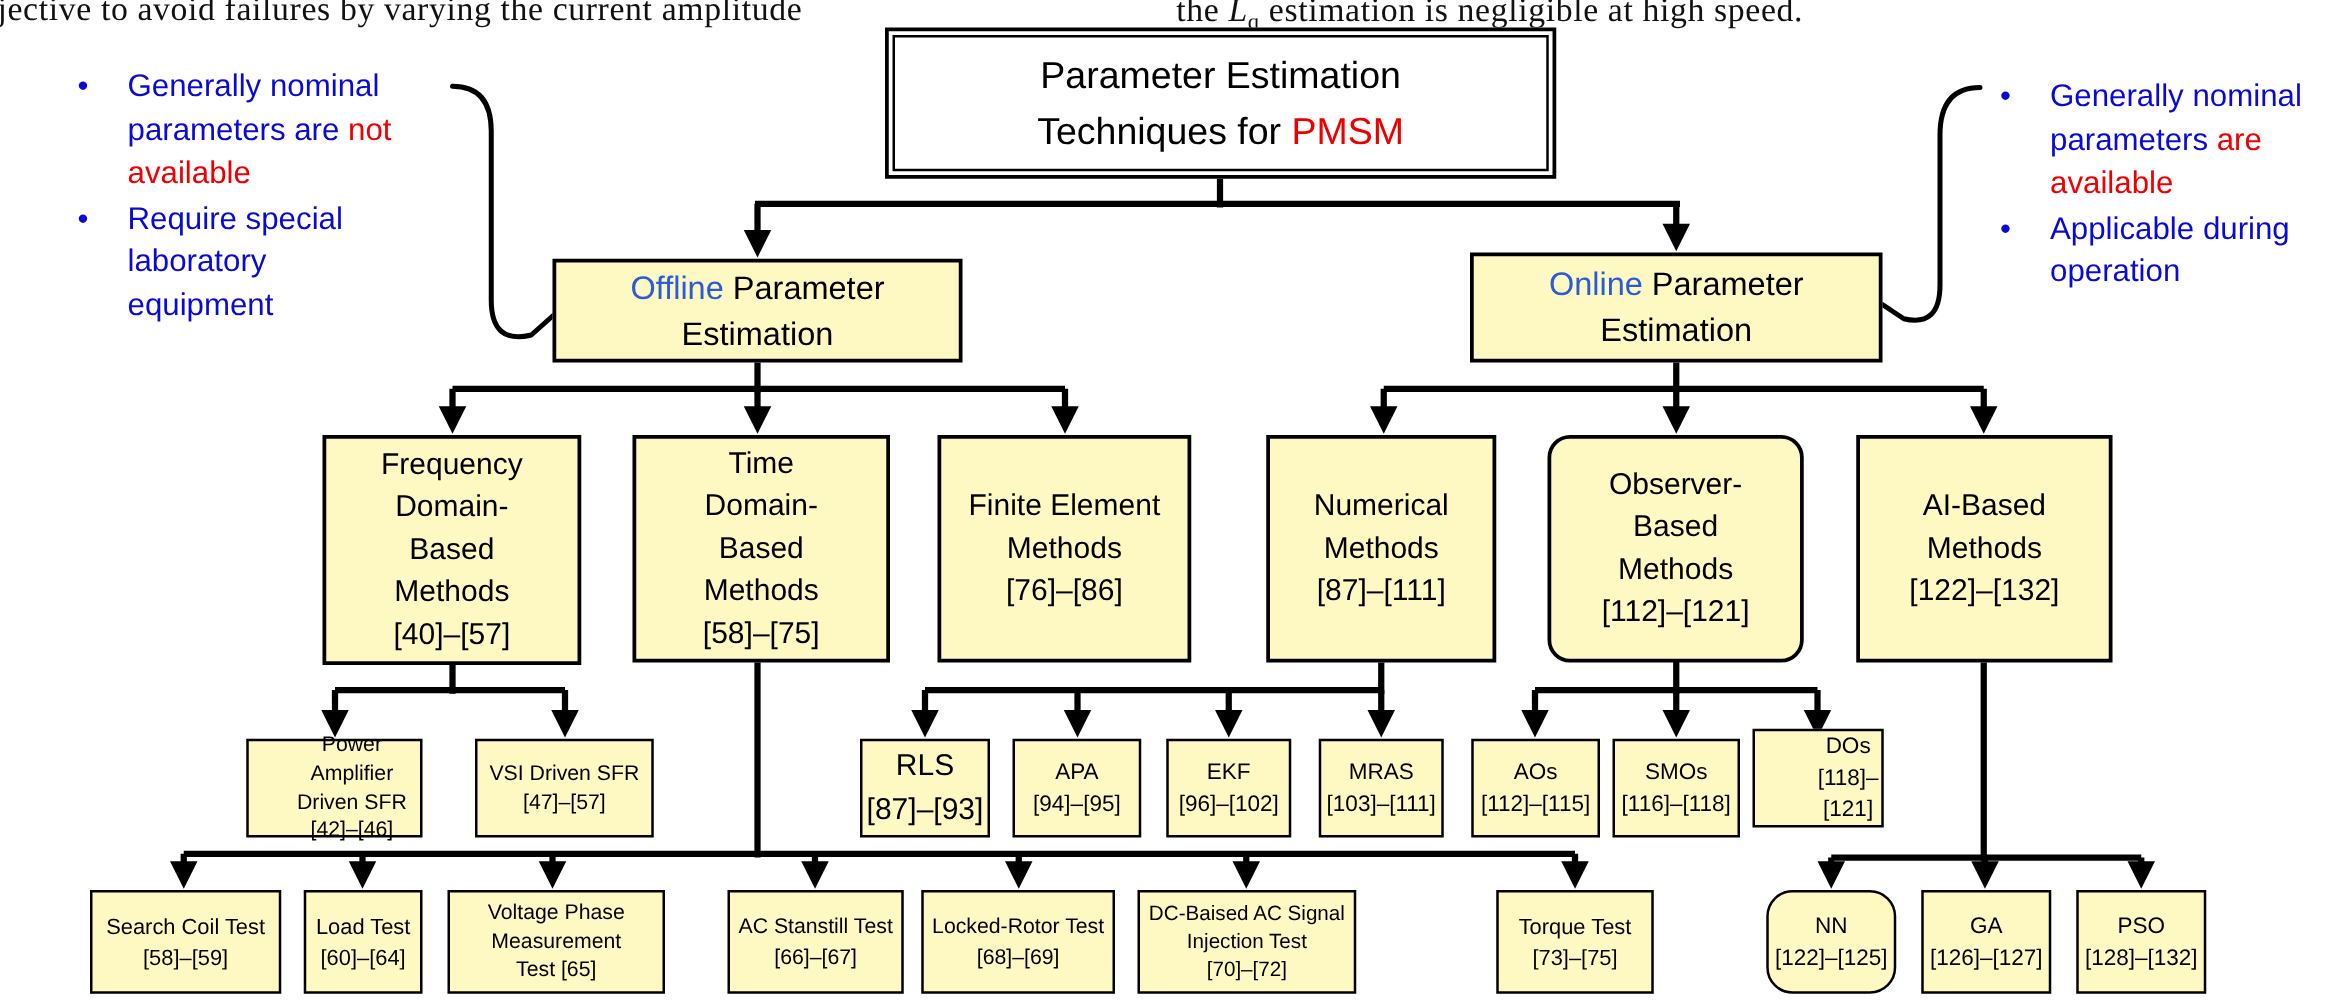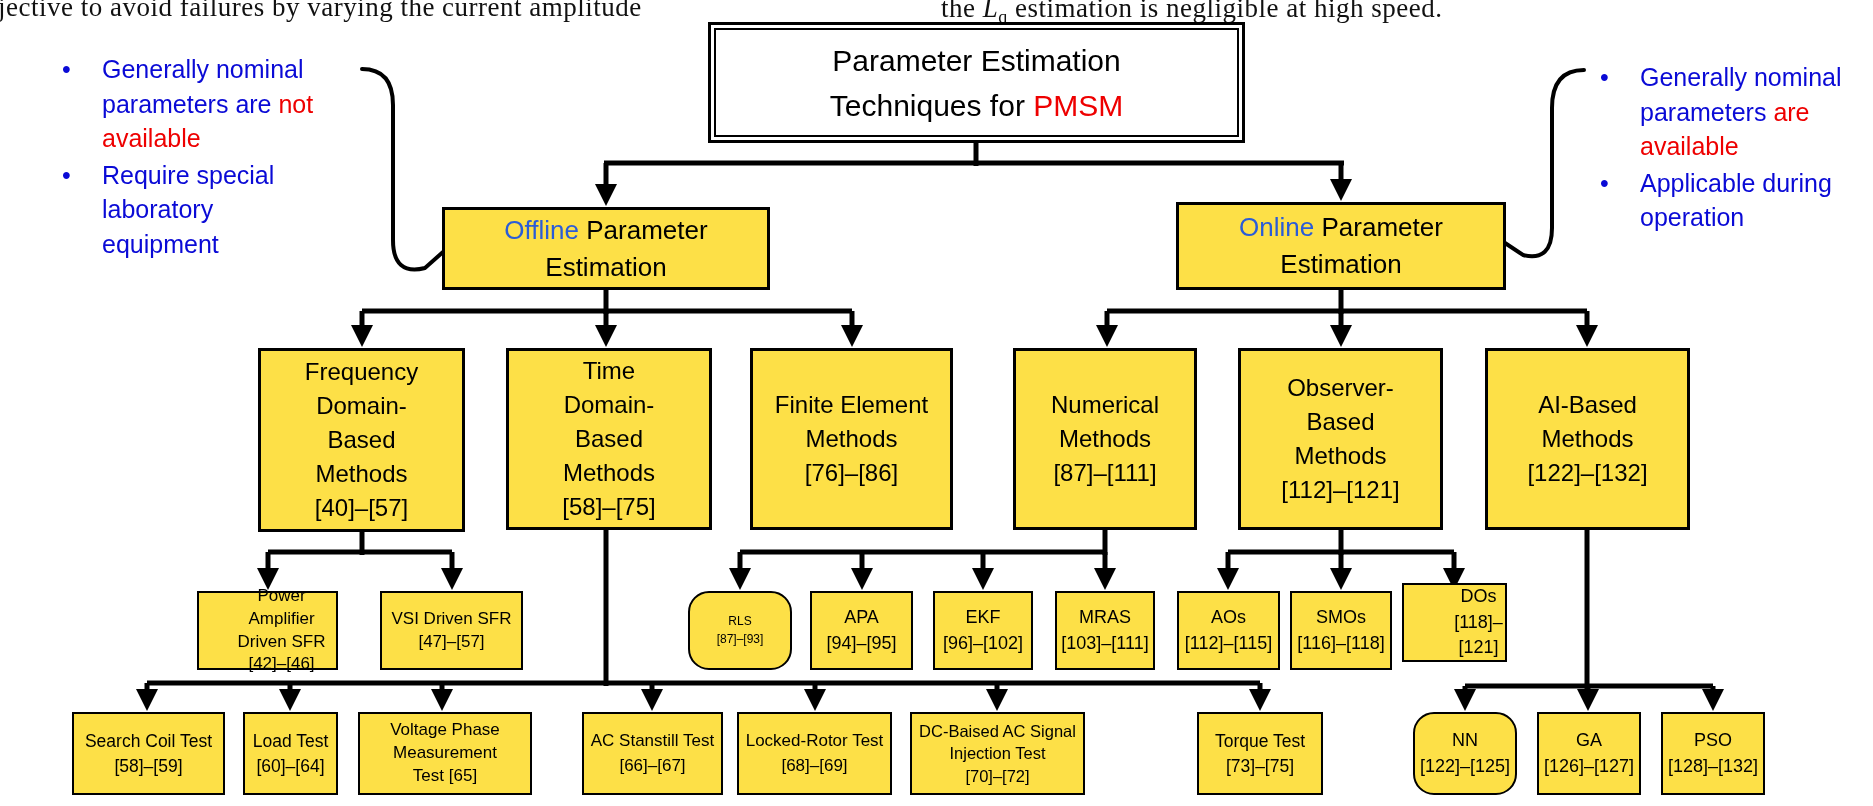--- a/index.html
+++ b/index.html
@@ -6,21 +6,21 @@
   #figure{
     position:relative;width:1873px;height:806px;background:#ffffff;
     overflow:hidden;font-family:"Liberation Sans",sans-serif;color:#000;
   }
   #connectors{position:absolute;left:0;top:0;width:1873px;height:806px;}
   .serif-frag{
     position:absolute;font-family:"Liberation Serif",serif;font-size:27px;
     color:#111;white-space:nowrap;letter-spacing:.5px;
   }
   .node{
-    position:absolute;border:3px solid #000;background:#fde047;
+    position:absolute;border:3px solid #000;background:#fef9c3;
     display:flex;align-items:center;justify-content:center;
     text-align:center;white-space:pre-line;box-sizing:border-box;
     line-height:1.42;
   }
   .node.thin{border-width:2px;}
   .dbl{position:absolute;border:3px solid #000;background:#fff;box-sizing:border-box;display:flex;}
   .dbl-in{flex:1;border:2px solid #000;margin:3px;display:flex;flex-direction:column;
     align-items:center;justify-content:center;text-align:center;}
   .title-line{font-size:30px;line-height:1.5;}
   .hl-red{color:var(--accent-red,#EE0000);}
@@ -137,35 +137,35 @@
 Domain-
 Based
 Methods
 [58]–[75]</div>
   <div class="node" style="left:750px;top:348px;width:203px;height:182px;font-size:24px;">Finite Element
 Methods
 [76]–[86]</div>
   <div class="node" style="left:1013px;top:348px;width:184px;height:182px;font-size:24px;">Numerical
 Methods
 [87]–[111]</div>
-  <div class="node" style="left:1238px;top:348px;width:205px;height:182px;font-size:24px;">Observer-
+  <div class="node" style="left:1238px;top:348px;width:205px;height:182px;font-size:24px;border-radius:18px;">Observer-
 Based
 Methods
 [112]–[121]</div>
   <div class="node" style="left:1485px;top:348px;width:205px;height:182px;font-size:24px;">AI-Based
 Methods
 [122]–[132]</div>
 
   <div class="node thin" style="left:197px;top:591px;width:141px;height:79px;font-size:17px;line-height:1.35;padding-left:28px;">Power Amplifier
 Driven SFR
 [42]–[46]</div>
   <div class="node thin" style="left:380px;top:591px;width:143px;height:79px;font-size:17px;line-height:1.35;">VSI Driven SFR
 [47]–[57]</div>
 
-  <div class="node thin" style="left:688px;top:591px;width:104px;height:79px;font-size:12px;border-radius:21px;">RLS
+  <div class="node thin" style="left:688px;top:591px;width:104px;height:79px;font-size:24px;">RLS
 [87]–[93]</div>
   <div class="node thin" style="left:810px;top:591px;width:103px;height:79px;font-size:18px;">APA
 [94]–[95]</div>
   <div class="node thin" style="left:933px;top:591px;width:100px;height:79px;font-size:18px;">EKF
 [96]–[102]</div>
   <div class="node thin" style="left:1055px;top:591px;width:100px;height:79px;font-size:18px;">MRAS
 [103]–[111]</div>
 
   <div class="node thin" style="left:1177px;top:591px;width:103px;height:79px;font-size:18px;">AOs
 [112]–[115]</div>

